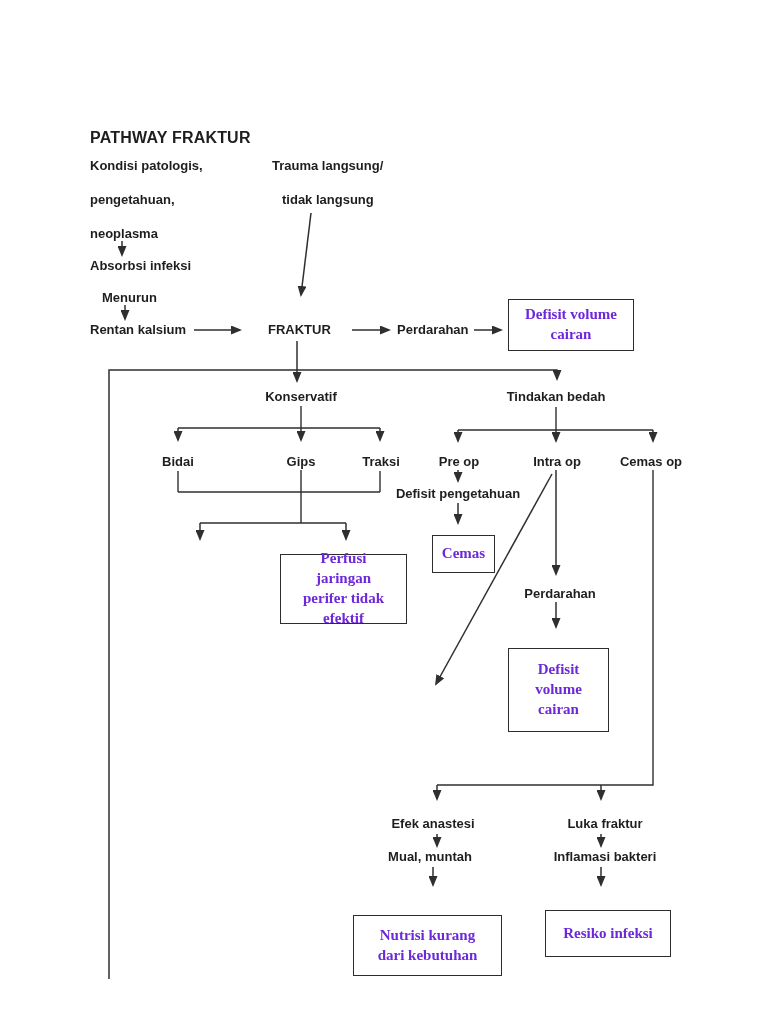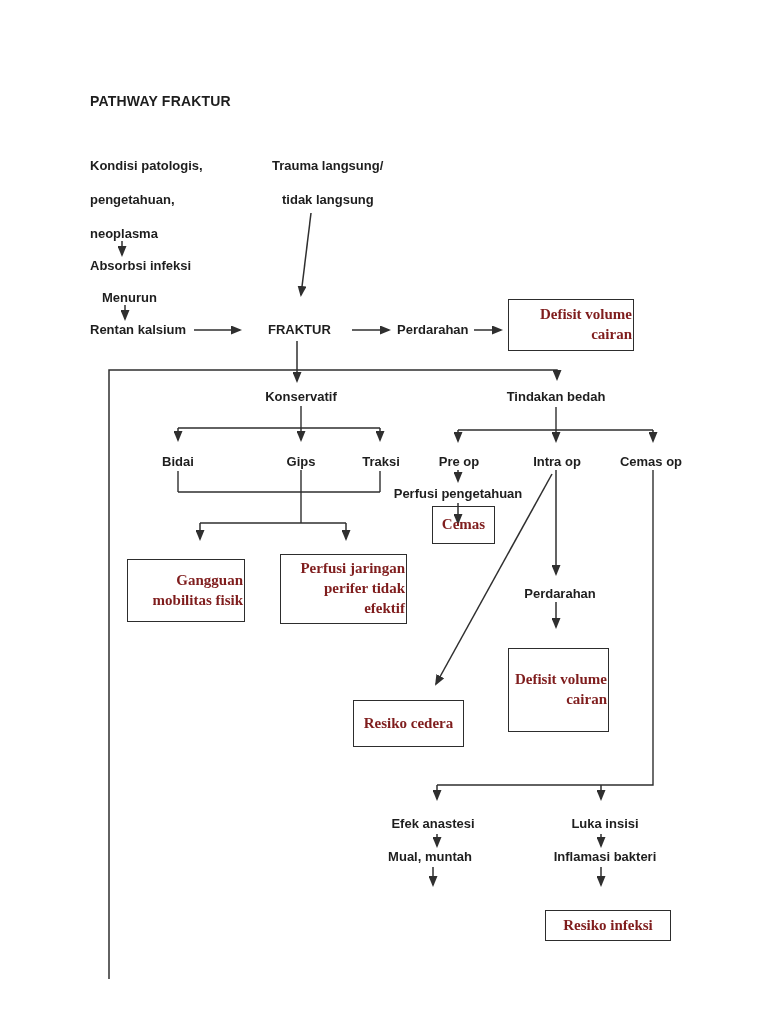--- a/index.html
+++ b/index.html
@@ -1,24 +1,24 @@
 <!DOCTYPE html>
 <html style="--text: #1e1e1e; --line: #2f2f2f; --box-border: #2d2d2d; --page-bg: #ffffff;"><head>
 <meta charset="utf-8">
 <style>
   html,body{margin:0;padding:0;background:#fff;}
   .page{position:relative;width:768px;height:1024px;background:var(--page-bg,#fff);overflow:hidden;
         font-family:"Liberation Sans",sans-serif;}
   .lbl{position:absolute;font:700 13px/1.05 "Liberation Sans",sans-serif;color:var(--text,#1e1e1e);
        white-space:nowrap;letter-spacing:0px;}
   .c{transform:translateX(-50%);}
-  .title{font-size:14px;letter-spacing:.2px;}
+  .title{font-size:16px;letter-spacing:.2px;margin-top:36px;}
   .box{position:absolute;border:1.6px solid var(--box-border,#2d2d2d);box-sizing:border-box;
-       display:flex;align-items:center;justify-content:center;text-align:right;
-       font:700 15px/1.32 "Liberation Serif","DejaVu Serif",serif;color:#7f1d1d;padding:2px 1px;}
+       display:flex;align-items:center;justify-content:center;text-align:center;
+       font:700 15px/1.32 "Liberation Serif","DejaVu Serif",serif;color:#6d28d9;padding:2px 14px;}
   svg.lines{position:absolute;left:0;top:0;pointer-events:none;}
   .ln{stroke:var(--line,#2f2f2f);stroke-width:1.5;fill:none;}
   .thin{stroke:var(--line,#2f2f2f);stroke-width:1.4;fill:none;}
   .ah-fill{fill:var(--line,#2f2f2f);}
 </style>
 </head>
 <body>
 
 <div class="page">
 
@@ -76,35 +76,34 @@
   <div class="lbl" style="left:282px;top:193px">tidak langsung</div>
 
   <div class="lbl" style="left:268px;top:323px">FRAKTUR</div>
   <div class="lbl" style="left:397px;top:323px">Perdarahan</div>
   <div class="box" style="left:508px;top:299px;width:126px;height:52px">Defisit volume cairan</div>
 
   <div class="lbl c" style="left:301px;top:390px">Konservatif</div>
   <div class="lbl c" style="left:178px;top:455px">Bidai</div>
   <div class="lbl c" style="left:301px;top:455px">Gips</div>
   <div class="lbl c" style="left:381px;top:455px">Traksi</div>
-  <div class="box" style="left:127px;top:559px;width:118px;height:63px">Gangguan mobilitas fisik</div>
   <div class="box" style="left:280px;top:554px;width:127px;height:70px">Perfusi jaringan perifer tidak efektif</div>
 
   <div class="lbl c" style="left:556px;top:390px">Tindakan bedah</div>
   <div class="lbl c" style="left:459px;top:455px">Pre op</div>
   <div class="lbl c" style="left:557px;top:455px">Intra op</div>
   <div class="lbl c" style="left:651px;top:455px">Cemas op</div>
 
-  <div class="lbl c" style="left:458px;top:487px">Perfusi pengetahuan</div>
-  <div class="box" style="left:432px;top:506px;width:63px;height:38px">Cemas</div>
+  <div class="lbl c" style="left:458px;top:487px">Defisit pengetahuan</div>
+  <div class="box" style="left:432px;top:535px;width:63px;height:38px">Cemas</div>
 
   <div class="lbl c" style="left:560px;top:587px">Perdarahan</div>
   <div class="box" style="left:508px;top:648px;width:101px;height:84px">Defisit volume cairan</div>
-  <div class="box" style="left:353px;top:700px;width:111px;height:47px">Resiko cedera</div>
 
   <div class="lbl c" style="left:433px;top:817px">Efek anastesi</div>
   <div class="lbl c" style="left:430px;top:850px">Mual, muntah</div>
+  <div class="box" style="left:353px;top:915px;width:149px;height:61px">Nutrisi kurang dari kebutuhan</div>
 
-  <div class="lbl c" style="left:605px;top:817px">Luka insisi</div>
+  <div class="lbl c" style="left:605px;top:817px">Luka fraktur</div>
   <div class="lbl c" style="left:605px;top:850px">Inflamasi bakteri</div>
-  <div class="box" style="left:545px;top:910px;width:126px;height:31px">Resiko infeksi</div>
+  <div class="box" style="left:545px;top:910px;width:126px;height:47px">Resiko infeksi</div>
 
 </div>
 
 </body></html>

